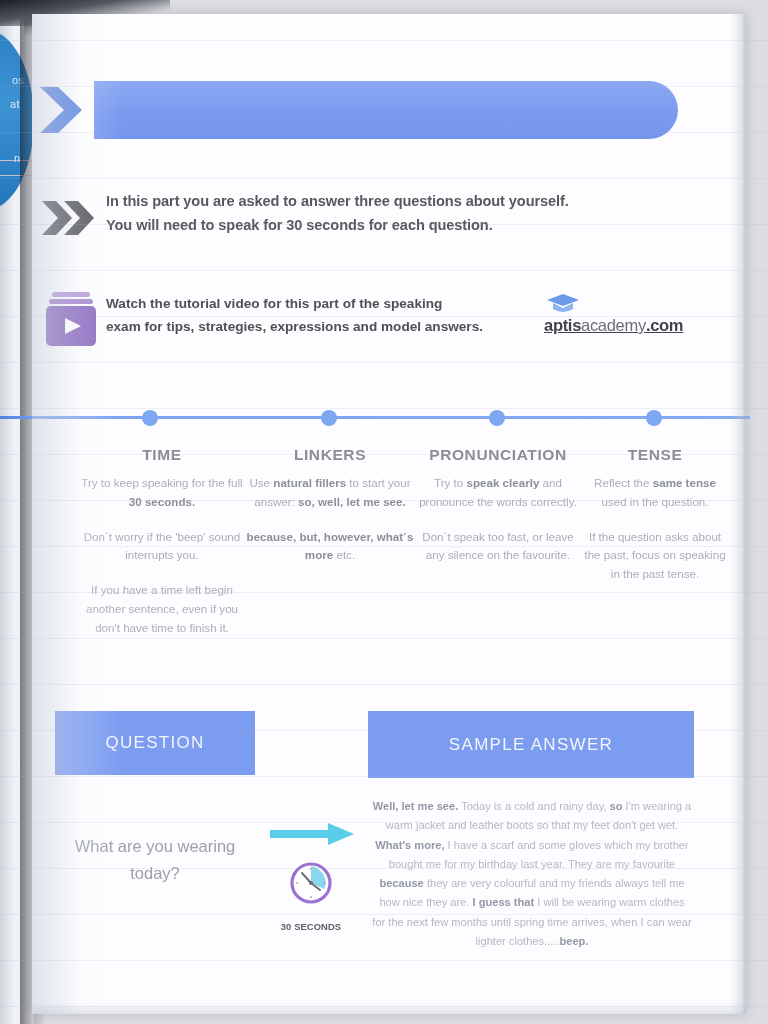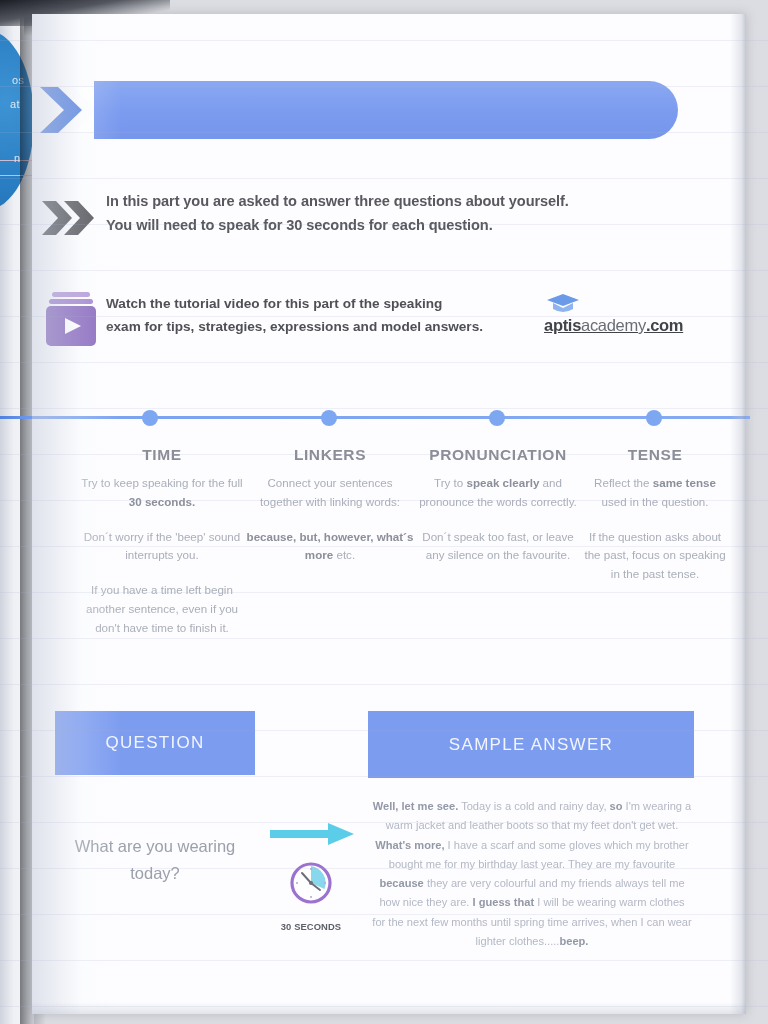--- a/index.html
+++ b/index.html
@@ -236,21 +236,21 @@
 
       <div class="cols" id="cols">
           <div class="col" style="left: 44px; width: 172px;">
             <h3>TIME</h3>
             <p><span>Try to keep speaking for the full </span><b>30 seconds.</b></p>
             <p><span>Don´t worry if the 'beep' sound interrupts you.</span></p>
             <p class="last"><span>If you have a time left begin another sentence, even if you don't have time to finish it.</span></p>
           </div>
           <div class="col" style="left: 214px; width: 168px;">
             <h3>LINKERS</h3>
-            <p><span>Connect your sentences together with linking words:</span></p>
+            <p><span>Use </span><b>natural fillers</b><span> to start your answer: </span><b>so, well, let me see.</b></p>
             <p class="last"><b>because, but, however, what´s more</b><span> etc.</span></p>
           </div>
           <div class="col" style="left: 382px; width: 168px;">
             <h3>PRONUNCIATION</h3>
             <p><span>Try to </span><b>speak clearly</b><span> and pronounce the words correctly.</span></p>
             <p class="last"><span>Don´t speak too fast, or leave any silence on the favourite.</span></p>
           </div>
           <div class="col" style="left: 548px; width: 150px;">
             <h3>TENSE</h3>
             <p><span>Reflect the </span><b>same tense</b><span> used in the question.</span></p>

